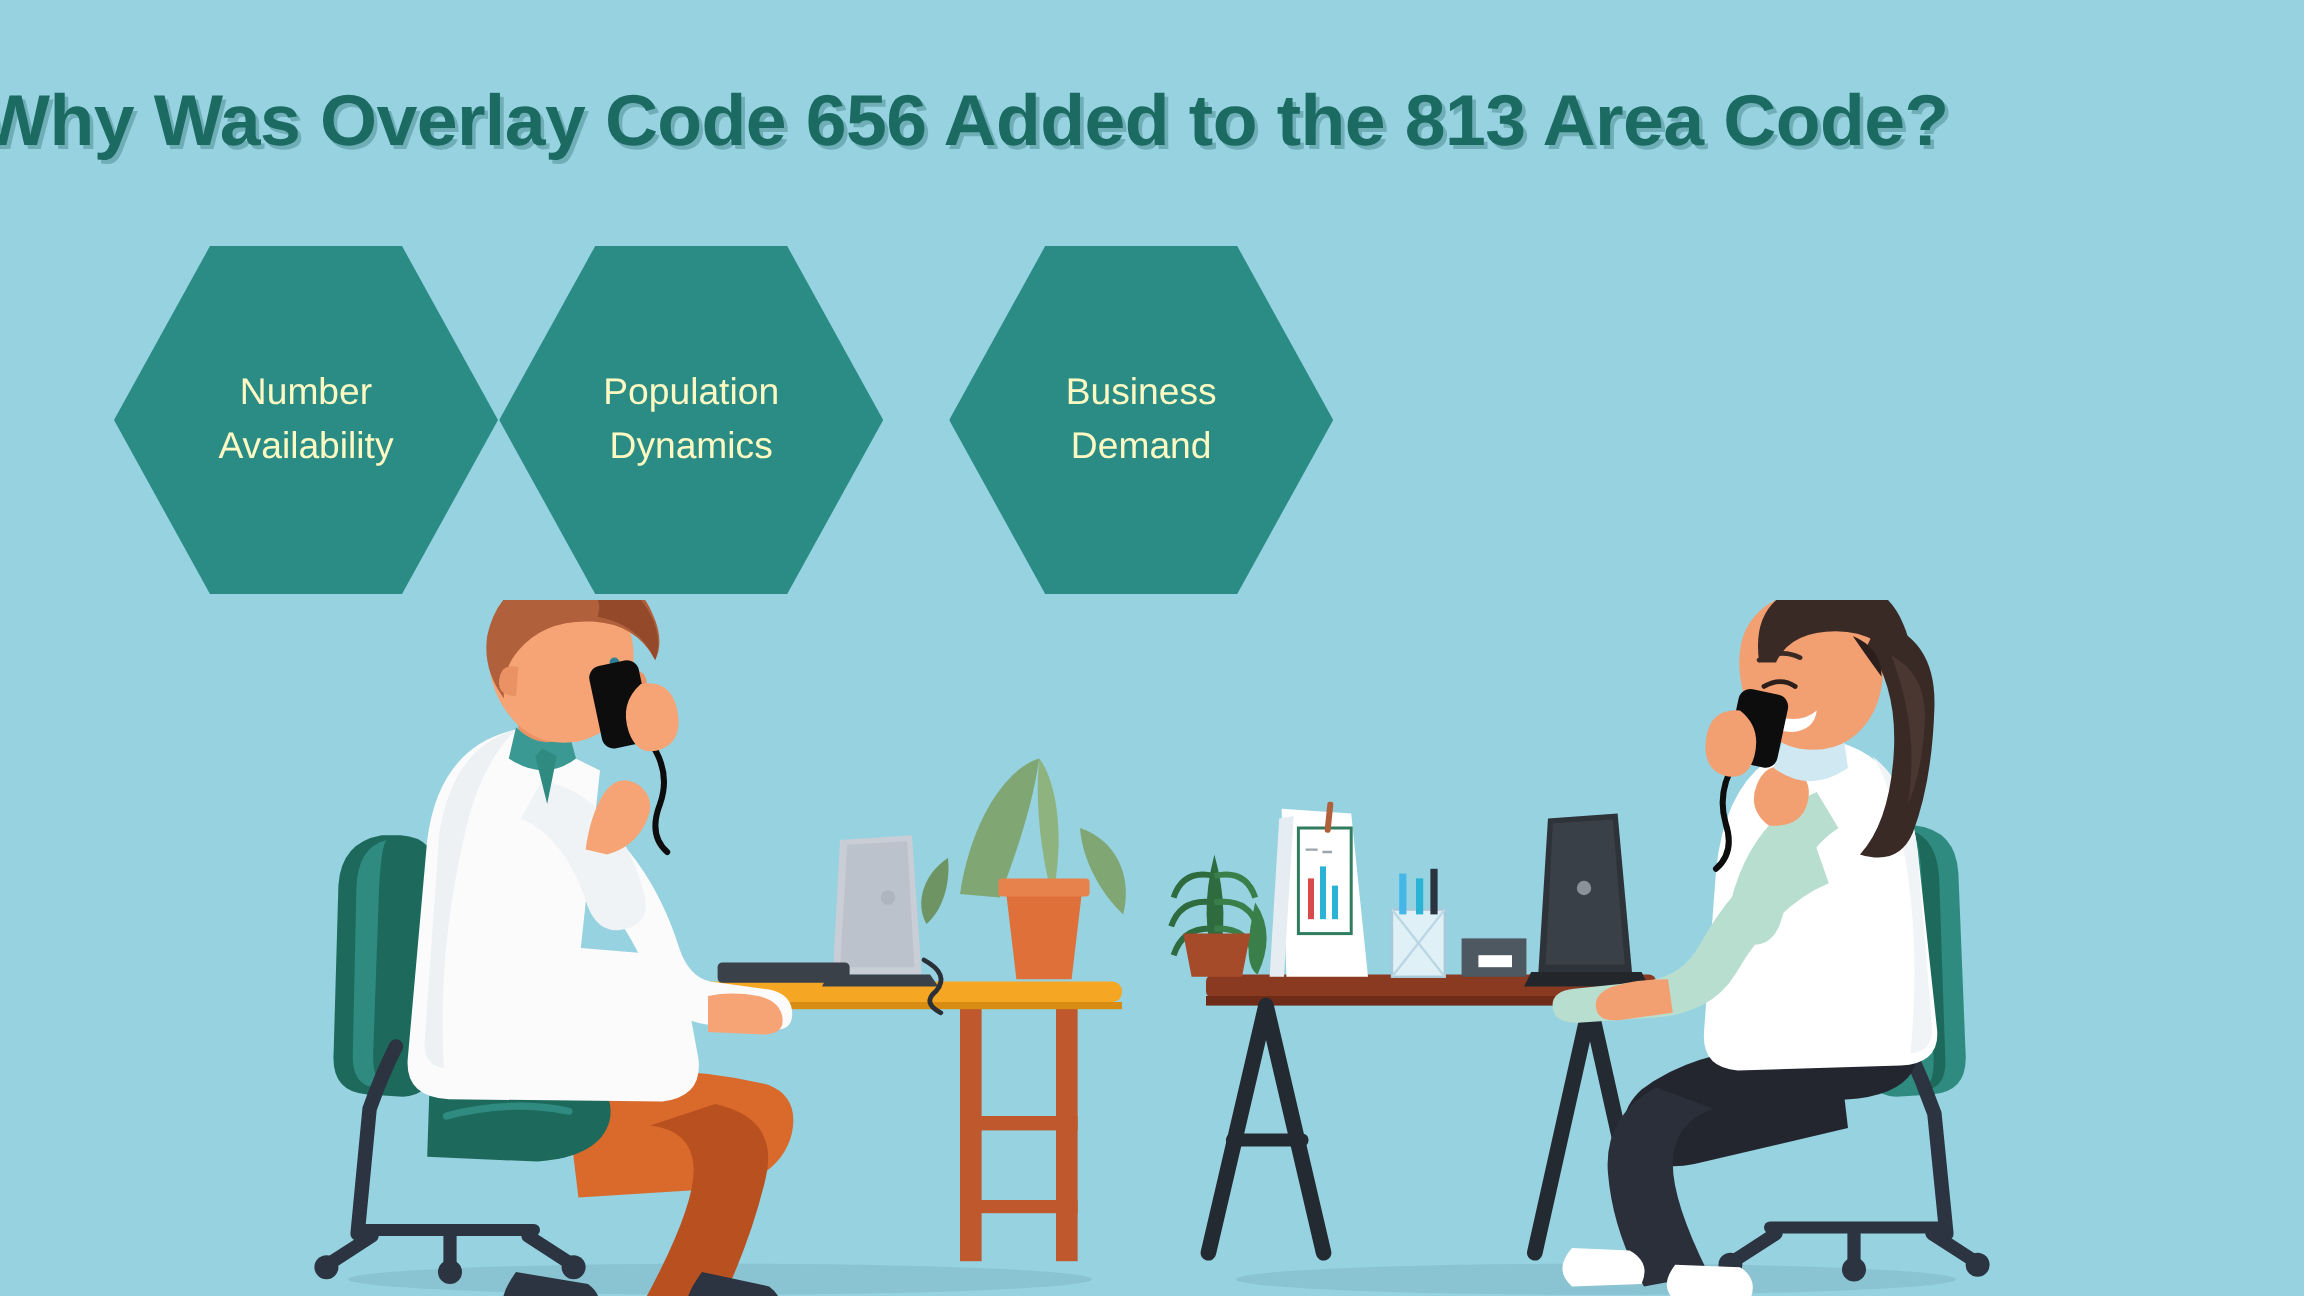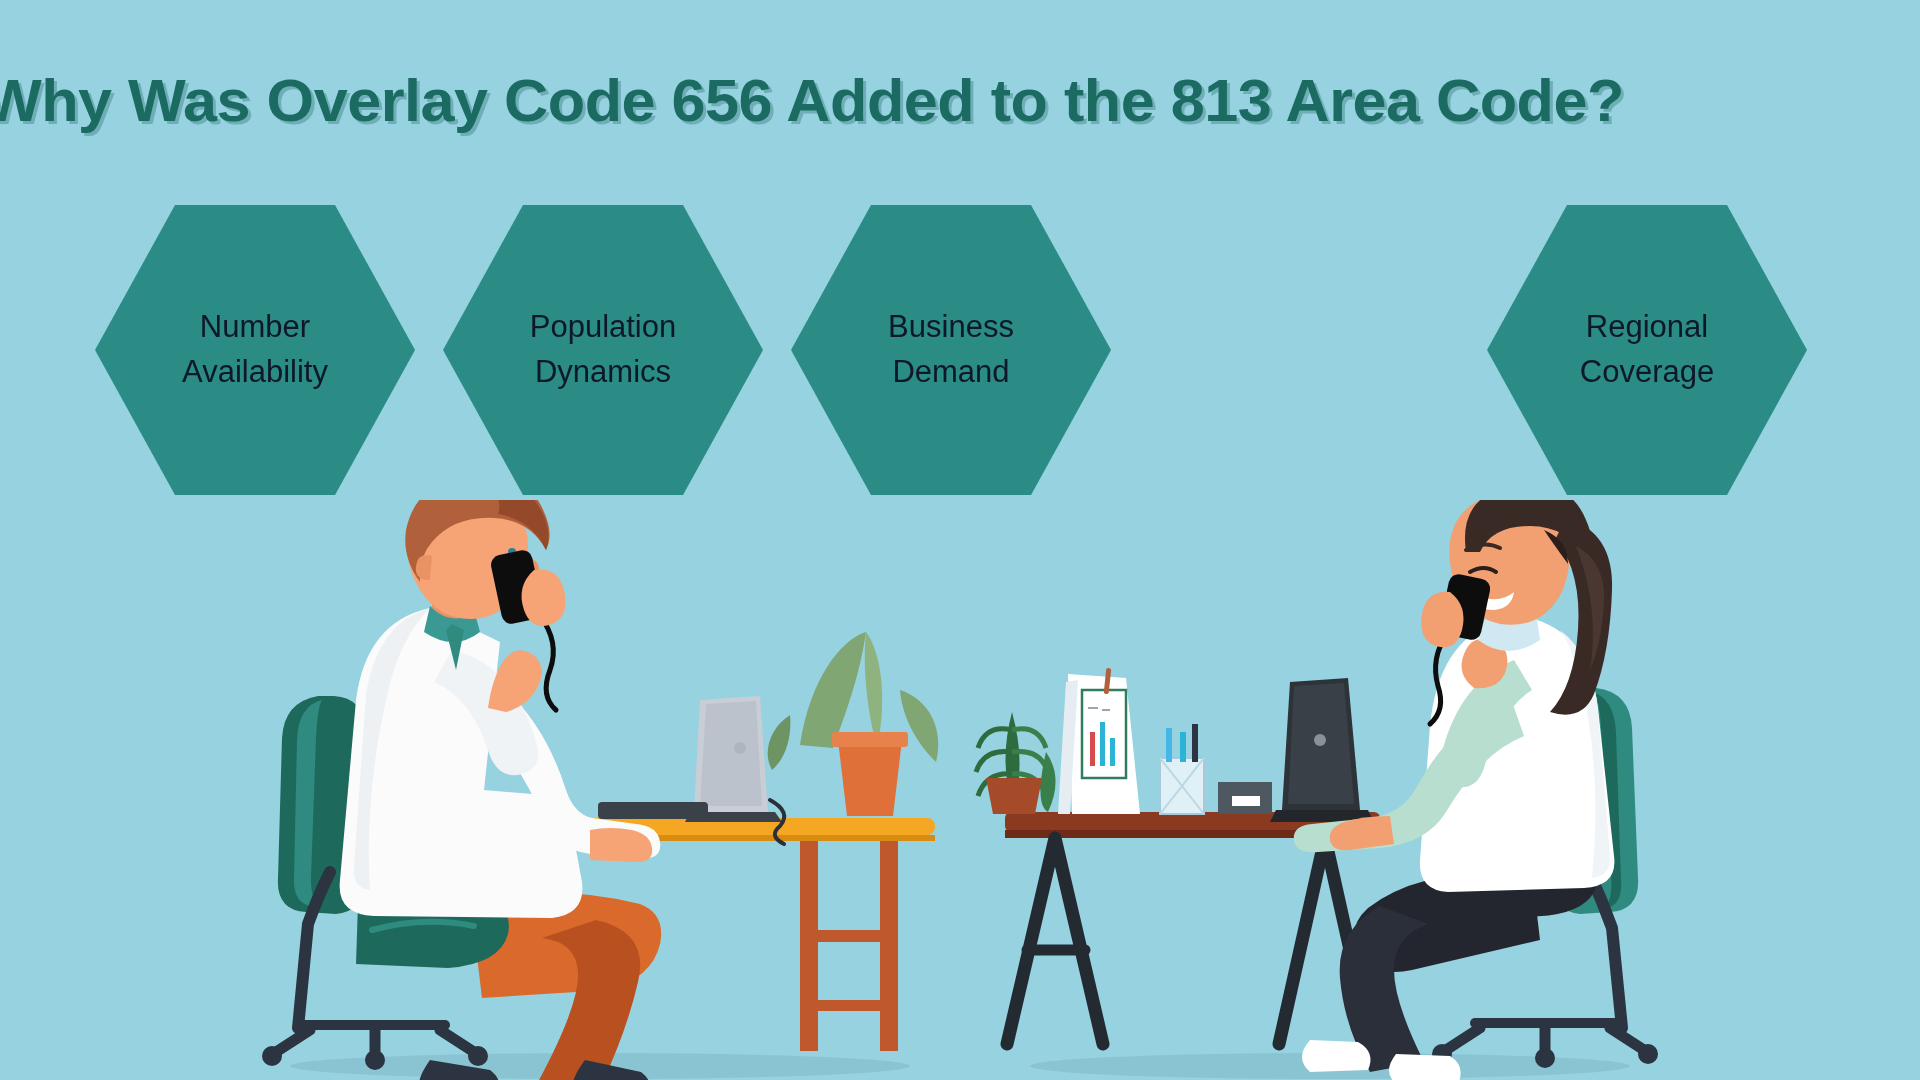--- a/index.html
+++ b/index.html
@@ -34,31 +34,31 @@
   }
   .hex{
     position:absolute;top:0;
     width:320px;height:290px;
     background:#2a8c84;
     -webkit-clip-path:polygon(25% 0%,75% 0%,100% 50%,75% 100%,25% 100%,0% 50%);
     clip-path:polygon(25% 0%,75% 0%,100% 50%,75% 100%,25% 100%,0% 50%);
     display:flex;align-items:center;justify-content:center;
   }
   .hex-label{
-    color:#0f172a;
+    color:#fef9c3;
     font-size:31px;
     line-height:1.45;
     text-align:center;
     font-weight:400;
     padding:0 26px;
     white-space:pre-line;
   }
   .hex-label.sm{font-size:27px;}
   #hex0{left:95px;}
-  #hex1{left:443px;}
+  #hex1{left:416px;}
   #hex2{left:791px;}
   #hex3{left:1139px;}
   #hex4{left:1487px;}
 
   
   .scene{position:absolute;left:0;top:500px;width:1920px;height:580px;}
   .scene svg{display:block;width:1920px;height:580px;}
 </style>
 </head>
 <body>
@@ -80,24 +80,20 @@
       <div class="hex-label">Population
 Dynamics</div>
     </div>
 
     <div class="hex" id="hex2">
       <div class="hex-label">Business
 Demand</div>
     </div>
 
 
-    <div class="hex" id="hex4">
-      <div class="hex-label">Regional
-Coverage</div>
-    </div>
 
   </div>
 
   <div class="scene">
     <svg viewBox="0 0 1920 580" xmlns="http://www.w3.org/2000/svg">
 
       <ellipse cx="600" cy="566" rx="310" ry="13" fill="#8ac4d3"></ellipse>
       <ellipse cx="1330" cy="566" rx="300" ry="13" fill="#8ac4d3"></ellipse>
 
       <g>

